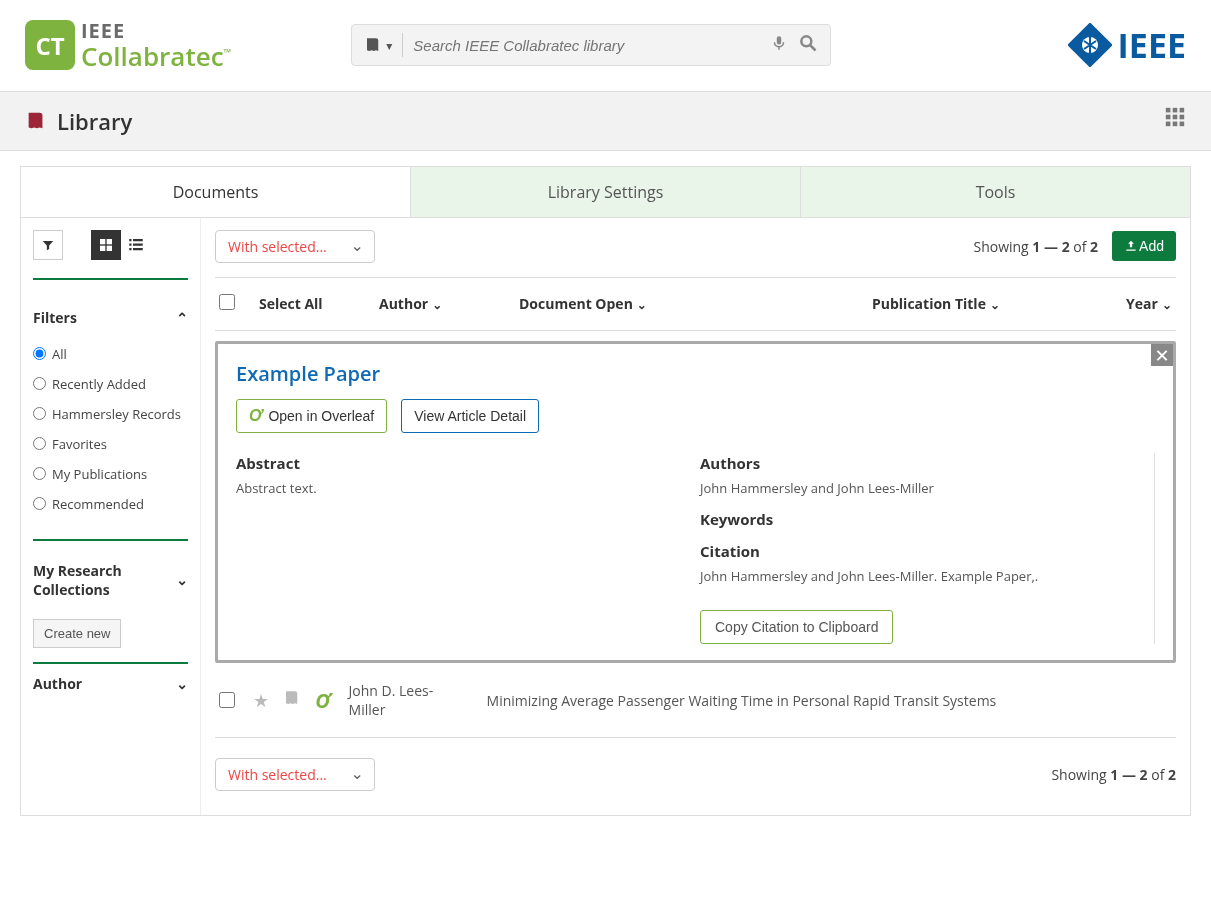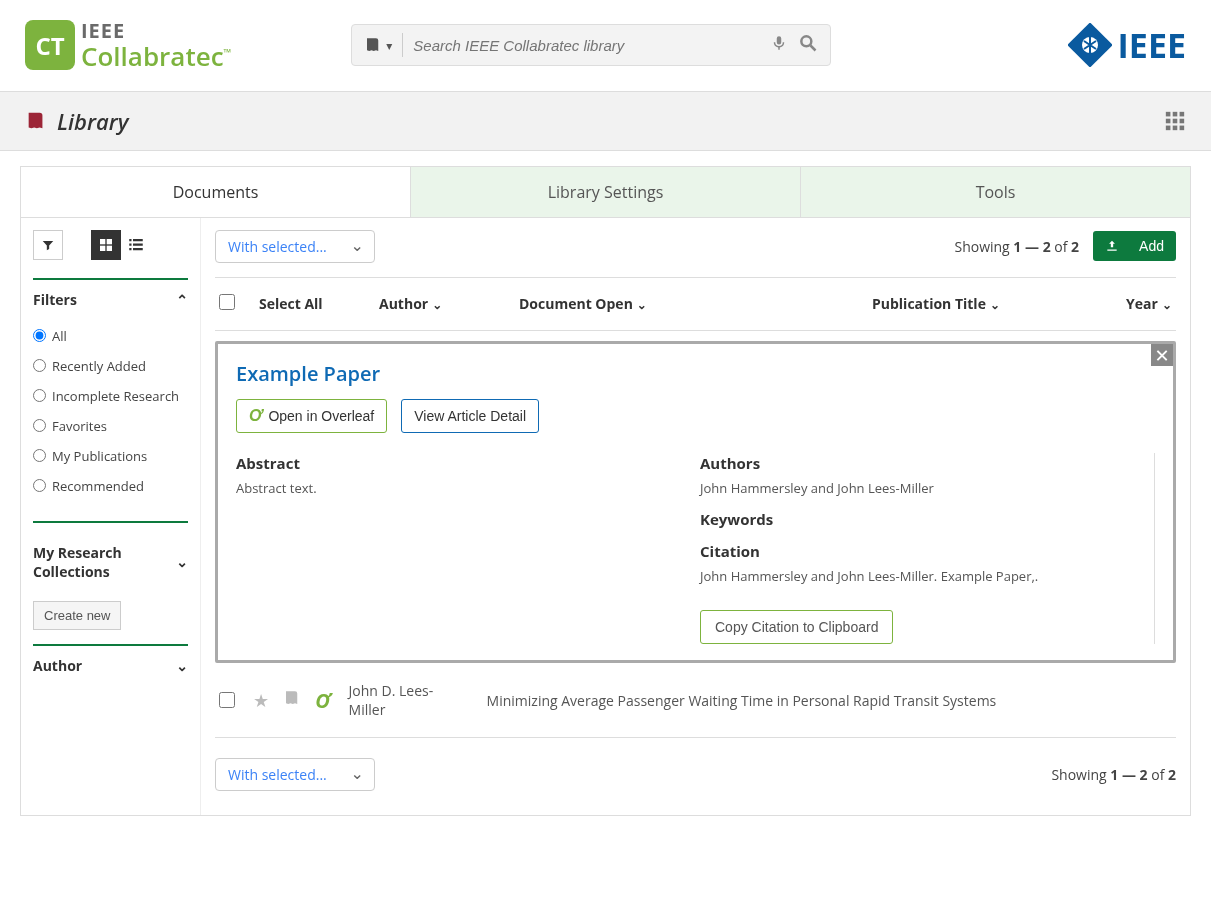--- a/index.html
+++ b/index.html
@@ -9,47 +9,47 @@
 .logo-ct-badge { width: 50px; height: 50px; background: #7db33e; border-radius: 8px; display: flex; align-items: center; justify-content: center; color: #fff; font-weight: bold; font-size: 24px; }
 .logo-ct-text { line-height: 1.1; }
 .logo-ct-ieee { color: #6a6a6a; font-weight: bold; font-size: 20px; letter-spacing: 1px; }
 .logo-ct-name { color: #7db33e; font-weight: 600; font-size: 26px; }
 .logo-ct-name sup { font-size: 10px; }
 .search-bar { flex: 0 0 480px; margin-left: 100px; display: flex; align-items: center; background: #f3f3f3; border: 1px solid #ddd; border-radius: 4px; height: 42px; padding: 0 12px; gap: 10px; }
 .search-bar input { flex: 1; border: none; background: transparent; font-size: 15px; font-style: italic; color: #666; outline: none; }
 .search-icon, .mic-icon, .book-icon { color: #888; }
 .logo-ieee { margin-left: auto; display: flex; align-items: center; gap: 6px; color: #0a5a9f; font-weight: bold; font-size: 34px; }
 .ieee-diamond { width: 44px; height: 44px; }
-.section-bar { background: #f2f2f2; border-top: 1px solid #ddd; border-bottom: 1px solid #ddd; padding: 14px 25px; display: flex; align-items: flex-end; justify-content: space-between; font-style: italic; }
+.section-bar { background: #f2f2f2; border-top: 1px solid #ddd; border-bottom: 1px solid #ddd; padding: 14px 25px; display: flex; align-items: flex-start; justify-content: space-between; }
 .section-title { display: flex; align-items: center; gap: 10px; font-size: 22px; font-weight: 600; color: #333; }
 .section-title svg { color: #9c2537; }
 .grid-icon-right { color: #777; }
 .main-wrap { padding: 15px 20px; }
 .tabs { display: flex; border: 1px solid #ddd; border-bottom: none; }
 .tab { flex: 1; text-align: center; padding: 14px 0; font-size: 16px; color: #555; cursor: pointer; background: #eaf5ea; border-left: 1px solid #ddd; }
 .tab:first-child { border-left: none; }
 .tab.active { background: #fff; color: #333; }
 .content { border: 1px solid #ddd; display: flex; }
 .sidebar { width: 180px; padding: 12px; border-right: 1px solid #eee; }
 .sidebar-top { display: flex; gap: 8px; align-items: center; margin-bottom: 18px; }
 .icon-btn { width: 30px; height: 30px; border: 1px solid #ccc; background: #fff; display: flex; align-items: center; justify-content: center; cursor: pointer; }
 .icon-btn.dark { background: #333; color: #fff; border-color: #333; }
-.filter-panel { border-top: 2px solid #0d7a3e; padding-top: 10px; }
+.filter-panel { border-top: 2px solid #0d7a3e; padding-top: 28px; }
 .filter-header { display: flex; justify-content: space-between; align-items: center; font-weight: bold; margin-bottom: 12px; cursor: pointer; }
 .filter-opt { display: flex; align-items: center; gap: 6px; padding: 6px 0; font-size: 13px; color: #444; cursor: pointer; }
 .filter-opt input[type=radio] { cursor: pointer; }
 .collections { border-top: 2px solid #0d7a3e; margin-top: 20px; padding-top: 20px; }
 .create-btn { border: 1px solid #ccc; background: #f5f5f5; padding: 6px 10px; font-size: 13px; color: #555; cursor: pointer; margin-top: 8px; }
 .author-filter { border-top: 2px solid #0d7a3e; margin-top: 14px; padding-top: 10px; }
 .main-panel { flex: 1; padding: 12px 14px 24px; }
 .toolbar-row { display: flex; align-items: center; gap: 14px; margin-bottom: 14px; }
-.select-box { border: 1px solid #ccc; padding: 6px 30px 6px 12px; border-radius: 4px; background: #fff; font-size: 14px; color: #3b82f6; cursor: pointer; position: relative; width: 160px; }
+.select-box { border: 1px solid #ccc; padding: 6px 30px 6px 12px; border-radius: 4px; background: #fff; font-size: 14px; color: #ef4444; cursor: pointer; position: relative; width: 160px; }
 .select-box::after { content: "⌄"; position: absolute; right: 10px; top: 3px; color: #666; font-size: 16px; }
 .showing { margin-left: auto; font-size: 14px; color: #444; }
-.add-btn { background: #0d7a3e; color: #fff; border: none; padding: 7px 12px; border-radius: 3px; font-size: 14px; cursor: pointer; display: flex; align-items: center; gap: 20px; }
+.add-btn { background: #0d7a3e; color: #fff; border: none; padding: 7px 12px; border-radius: 3px; font-size: 14px; cursor: pointer; display: flex; align-items: center; gap: 1px; }
 .table-head { display: flex; align-items: center; gap: 20px; border-top: 1px solid #ddd; border-bottom: 1px solid #ddd; padding: 16px 4px; font-weight: bold; font-size: 14px; }
 .table-head .col { cursor: pointer; }
 .col-check { width: 20px; }
 .col-select { width: 100px; }
 .col-author { width: 120px; }
 .col-title { flex: 1; }
 .col-pub { width: 220px; }
 .col-year { width: 60px; text-align: right; }
 .card { border: 3px solid #aaa; border-radius: 2px; margin-top: 10px; padding: 16px 18px; position: relative; }
 .card-close { position: absolute; right: 0; top: 0; background: #888; color: #fff; width: 22px; height: 22px; display: flex; align-items: center; justify-content: center; font-size: 18px; cursor: pointer; }
@@ -183,21 +183,21 @@
         <label class="filter-opt">
             <input type="radio" name="f" checked="" style="">
             <span>All</span>
           </label>
         <label class="filter-opt">
             <input type="radio" name="f" style="">
             <span>Recently Added</span>
           </label>
         <label class="filter-opt">
             <input type="radio" name="f" style="">
-            <span>Incomplete Research</span>
+            <span>Hammersley Records</span>
           </label>
         <label class="filter-opt">
             <input type="radio" name="f" style="">
             <span>Favorites</span>
           </label>
         <label class="filter-opt">
             <input type="radio" name="f" style="">
             <span>My Publications</span>
           </label>
         <label class="filter-opt">

